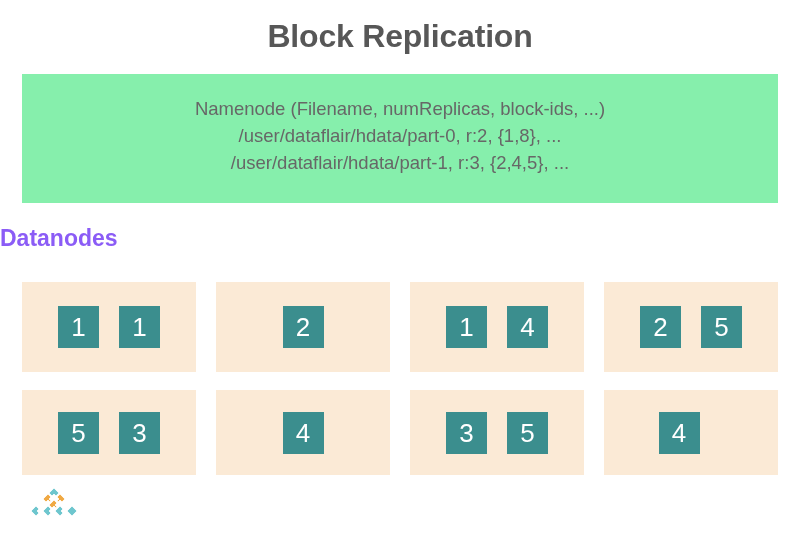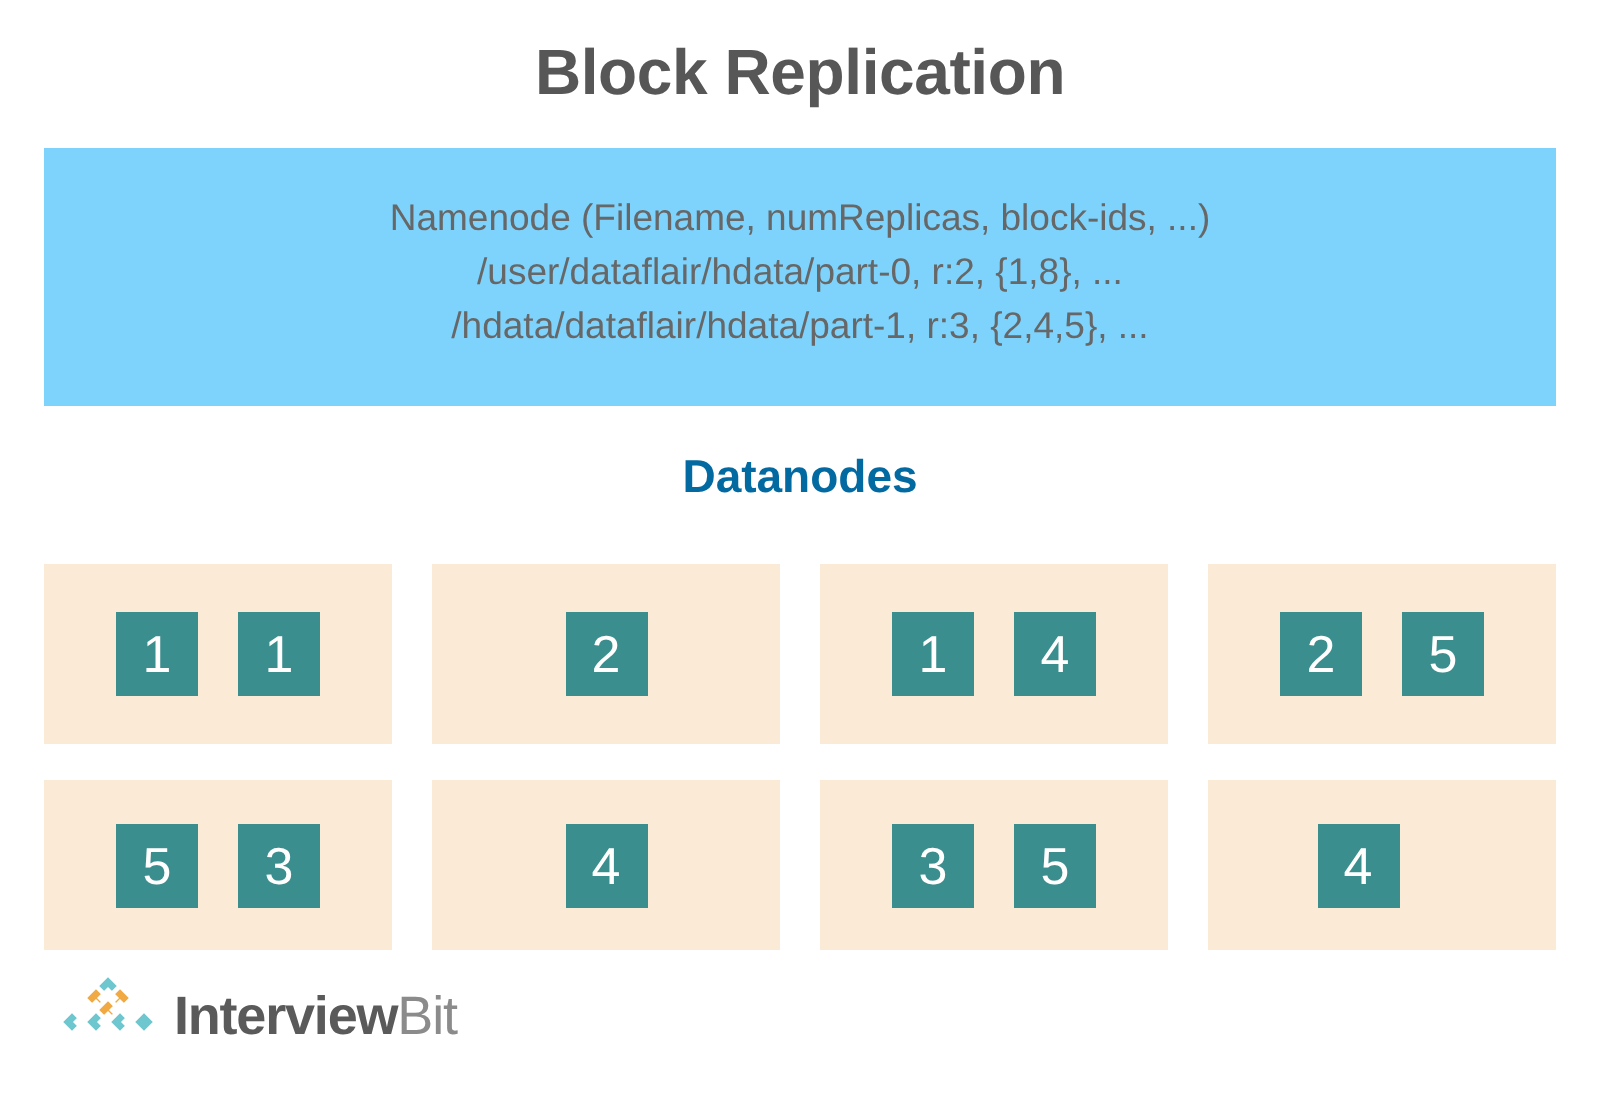--- a/index.html
+++ b/index.html
@@ -28,21 +28,21 @@
     letter-spacing: -0.2px;
   }
 
   
   #namenode-panel {
     position: absolute;
     left: 22px;
     top: 74px;
     width: 756px;
     height: 129px;
-    background: #7dd3fc;
+    background: #86efac;
     box-sizing: border-box;
   }
   #namenode-lines {
     position: absolute;
     left: 0;
     top: 21px;
     width: 756px;
     text-align: center;
     color: #676767;
     font-size: 18.5px;
@@ -52,24 +52,24 @@
     display: block;
     white-space: nowrap;
   }
 
   
   #datanodes-heading {
     position: absolute;
     left: 0;
     top: 225px;
     width: 800px;
-    text-align: center;
+    text-align: left;
     font-size: 23px;
     font-weight: bold;
-    color: #0369a1;
+    color: #8b5cf6;
   }
 
   
   #datanode-grid {
     position: absolute;
     left: 22px;
     top: 282px;
     width: 756px;
   }
   .datanode-row {
@@ -139,21 +139,21 @@
 </style>
 </head>
 <body>
 
 <div id="page-title">Block Replication</div>
 
 <div id="namenode-panel">
   <div id="namenode-lines">
     <span class="nn-line">Namenode (Filename, numReplicas, block-ids, ...)</span>
     <span class="nn-line">/user/dataflair/hdata/part-0, r:2, {1,8}, ...</span>
-    <span class="nn-line">/hdata/dataflair/hdata/part-1, r:3, {2,4,5}, ...</span>
+    <span class="nn-line">/user/dataflair/hdata/part-1, r:3, {2,4,5}, ...</span>
   </div>
 </div>
 
 <div id="datanodes-heading">Datanodes</div>
 
 <div id="datanode-grid">
 
   <div class="datanode-row">
 
     <div class="datanode-panel">
@@ -218,14 +218,13 @@
       <rect x="5" y="39" width="14" height="14" transform="rotate(45 12 46)" fill="#6ec6ce"></rect>
       <rect x="17" y="39" width="14" height="14" transform="rotate(45 24 46)" fill="#ffffff"></rect>
       <rect x="29" y="39" width="14" height="14" transform="rotate(45 36 46)" fill="#6ec6ce"></rect>
       <rect x="41" y="39" width="14" height="14" transform="rotate(45 48 46)" fill="#ffffff"></rect>
       <rect x="53" y="39" width="14" height="14" transform="rotate(45 60 46)" fill="#6ec6ce"></rect>
       <rect x="65" y="39" width="14" height="14" transform="rotate(45 72 46)" fill="#ffffff"></rect>
       <rect x="77" y="39" width="14" height="14" transform="rotate(45 84 46)" fill="#6ec6ce"></rect>
     </g>
   </svg>
 
-  <div id="logo-wordmark"><span id="logo-word-interview">Interview</span><span id="logo-word-bit">Bit</span></div>
 </div>
 
 </body></html>

